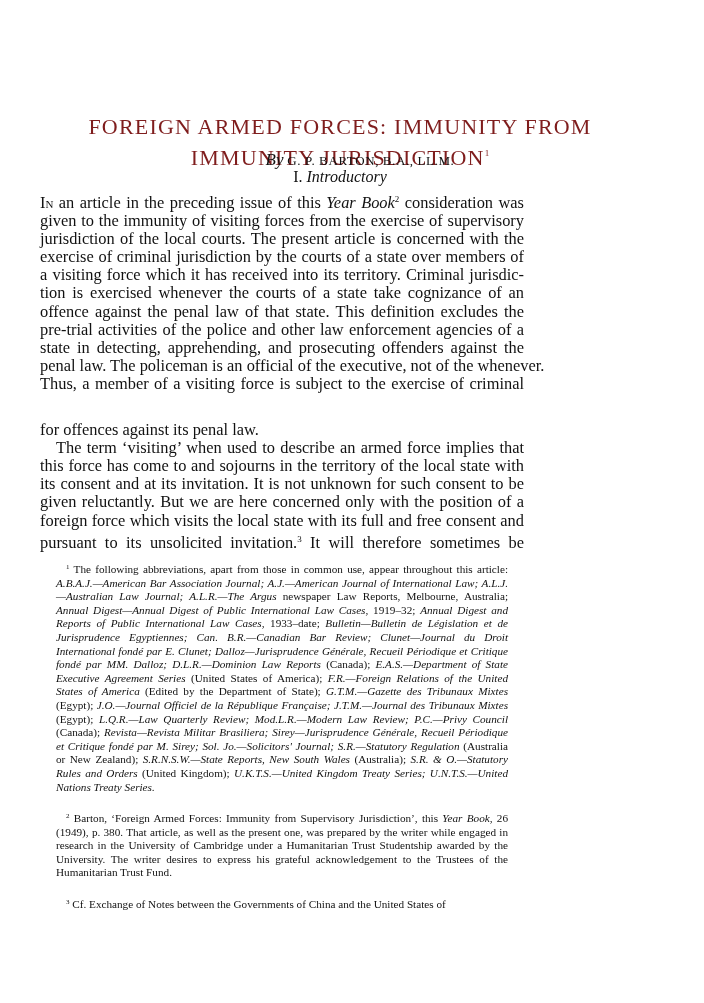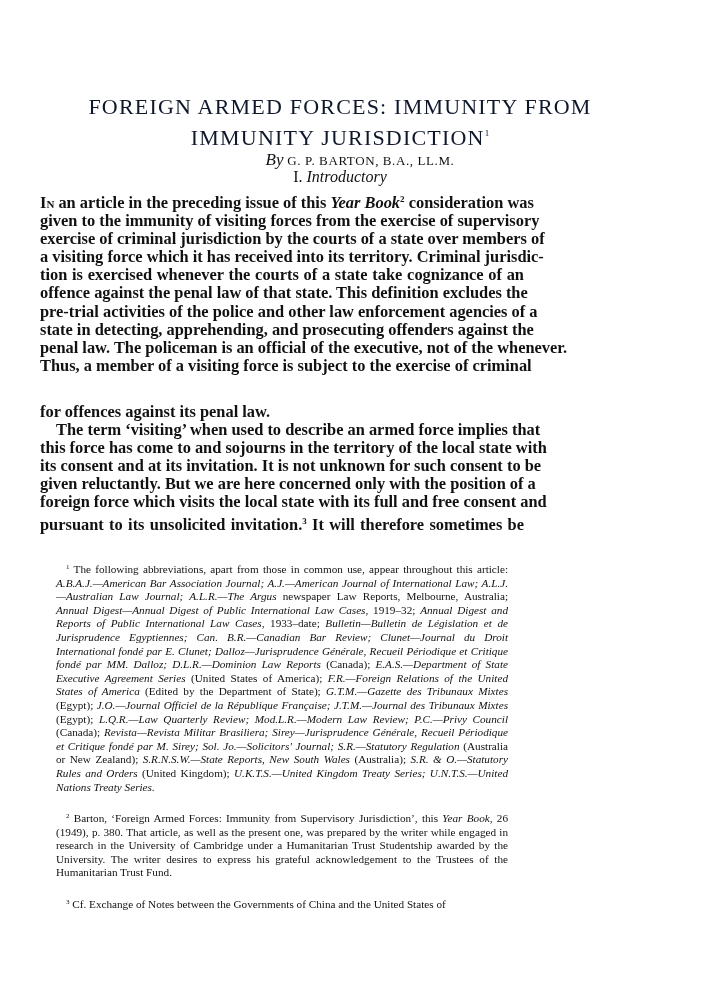--- a/index.html
+++ b/index.html
@@ -1,42 +1,42 @@
 <!DOCTYPE html>
 <html><head>
   <meta charset="utf-8">
   <style>
     html, body { margin: 0; padding: 0; background: #ffffff; }
     body { width: 704px; height: 1003px; position: relative; overflow: hidden; color: #1a1a1a; }
     .page { position: absolute; left: 0; top: 0; width: 704px; height: 1003px; }
     .title {
       position: absolute; left: 40px; width: 600px; text-align: center;
       font-family: "Liberation Serif", "DejaVu Serif", serif;
-      font-size: 22px; letter-spacing: 1.2px; line-height: 26px; color: #0f172a;
+      font-size: 22px; letter-spacing: 1.2px; line-height: 26px; color: #7f1d1d; margin-top: 20px;
     }
     .t1 { top: 94px; }
     .t2 { top: 120px; }
     .title sup { font-size: 9px; vertical-align: 9px; letter-spacing: 0; }
     .byline {
       position: absolute; top: 150px; left: 40px; width: 600px; text-align: center;
       font-family: "Liberation Serif", "DejaVu Serif", serif; font-size: 13px; letter-spacing: 0.6px; color: #111;
     }
     .byline .by { font-style: italic; font-size: 17px; letter-spacing: 0; margin-left: 40px; }
     .section {
       position: absolute; top: 168px; left: 40px; width: 600px; text-align: center;
       font-family: "Liberation Serif", "DejaVu Serif", serif; font-size: 16px; color: #111;
     }
     .section .it { font-style: italic; }
     .body {
       position: absolute; top: 190px; left: 40px; width: 484px;
       font-family: "Liberation Serif", "DejaVu Serif", serif; font-size: 16.4px; line-height: 18.1px;
       text-align: justify; color: #111;
     }
     .body p { margin: 0; }
-    .line { display: block; text-align: justify; text-align-last: justify; white-space: nowrap; font-weight: bold; }
+    .line { display: block; text-align: justify; text-align-last: justify; white-space: nowrap; }
     .line.last { text-align-last: left; margin-top: 28px; }
     .sc { font-variant: small-caps; }
     .body sup { font-size: 9px; vertical-align: 6px; }
     .notes {
       position: absolute; top: 545px; left: 40px; width: 484px;
       font-family: "Liberation Serif", "DejaVu Serif", serif; font-size: 11.2px; line-height: 13.6px;
       color: #111;
     }
     .notes p { margin: 16px; }
     .notes .note-indent { text-indent: 10px; }
@@ -51,20 +51,21 @@
   <div class="title t2"><span>IMMUNITY JURISDICTION</span><sup>1</sup></div>
 
   <div class="byline"><span class="by">By</span> <span>G. P. BARTON, B.A., LL.M.</span></div>
 
   <div class="section"><span>I.</span> <span class="it">Introductory</span></div>
 
   <div class="body" id="body">
       <p>
         <span class="line"><span class="sc">In</span> an article in the preceding issue of this <i>Year Book</i><sup>2</sup> consideration was</span>
         <span class="line">given to the immunity of visiting forces from the exercise of supervisory</span>
+        <span class="line">jurisdiction of the local courts. The present article is concerned with the</span>
         <span class="line">exercise of criminal jurisdiction by the courts of a state over members of</span>
         <span class="line">a visiting force which it has received into its territory. Criminal jurisdic-</span>
         <span class="line">tion is exercised whenever the courts of a state take cognizance of an</span>
         <span class="line">offence against the penal law of that state. This definition excludes the</span>
         <span class="line">pre-trial activities of the police and other law enforcement agencies of a</span>
         <span class="line">state in detecting, apprehending, and prosecuting offenders against the</span>
         <span class="line">penal law. The policeman is an official of the executive, not of the whenever.</span>
         <span class="line">Thus, a member of a visiting force is subject to the exercise of criminal</span>
         <span class="line last">for offences against its penal law.</span>
       </p>

